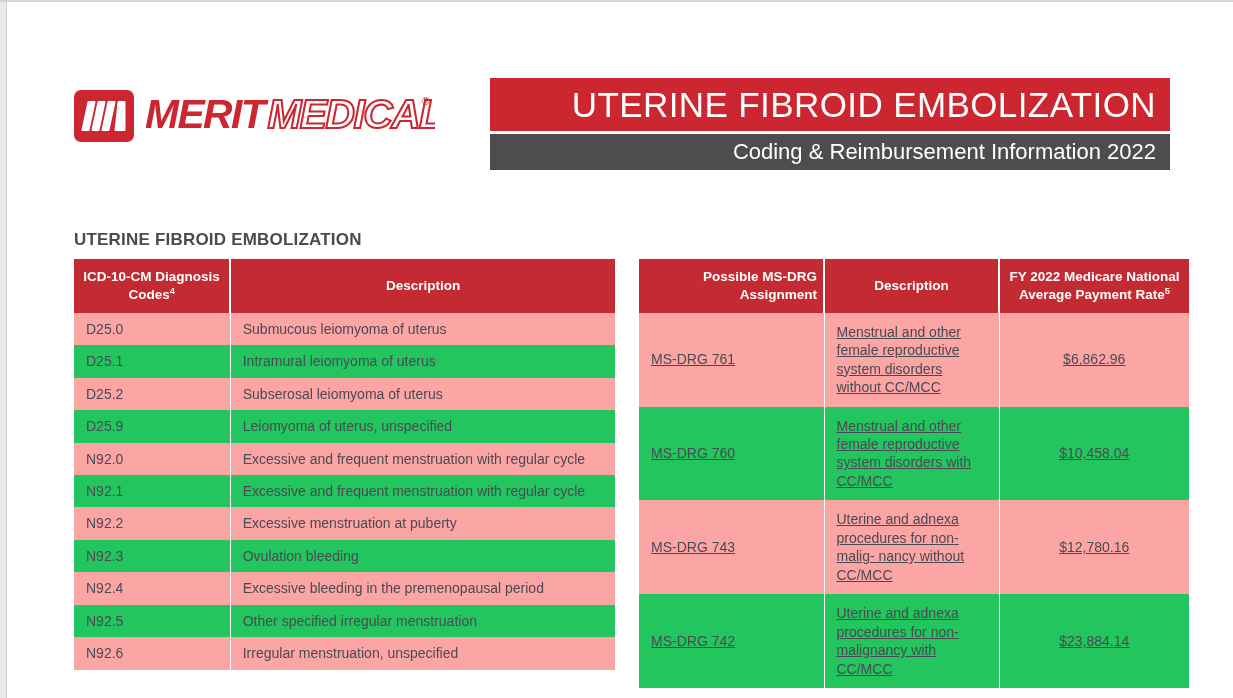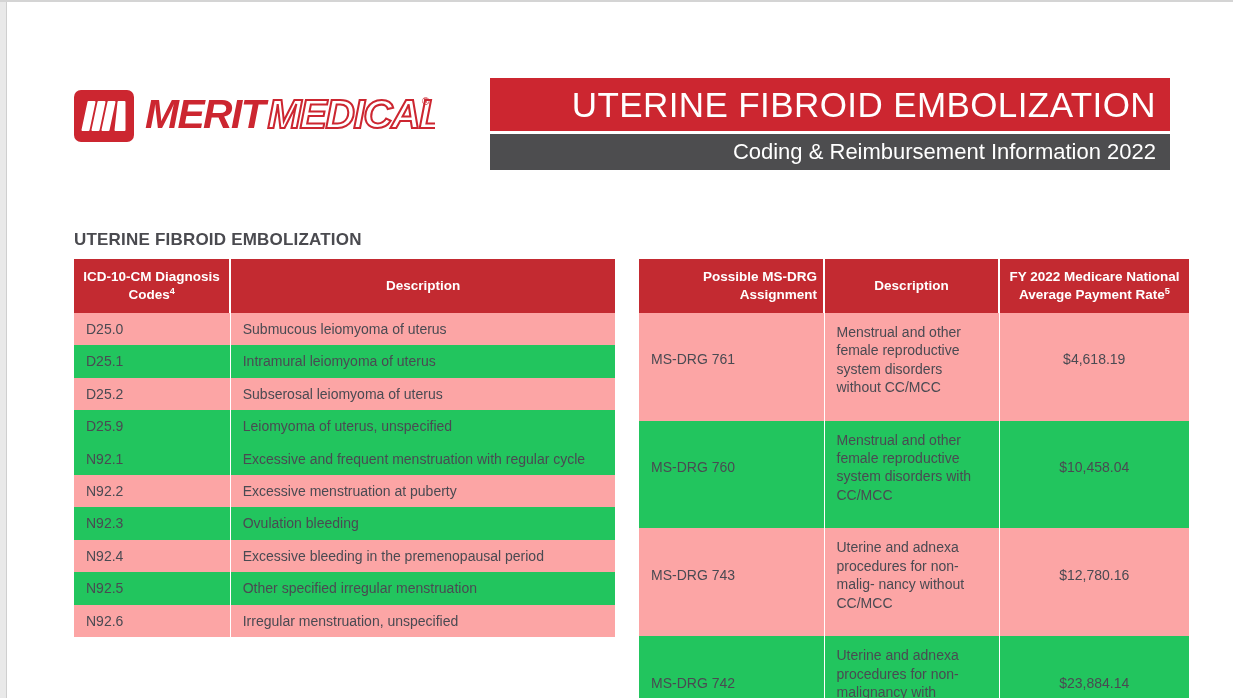--- a/index.html
+++ b/index.html
@@ -158,21 +158,21 @@
   .tbl.left  th.code  { width: 147px; }
   .tbl.left  th.desc  { width: 362px; }
 
   .tbl.right th.drg   { width: 185px; text-align: right; }
   .tbl.right th.desc  { width: 175px; }
   .tbl.right th.rate  { width: 190px; margin-top: 48px; }
   .tbl.right td.drg   { width: 169px; }
   .tbl.right td.desc  { width: 175px; }
   .tbl.right td.rate  { width: 190px; text-align: center; }
 
-  .tbl.right tbody td { padding-top: 10px; padding-bottom: 24px; }
+  .tbl.right tbody td { padding-top: 10px; padding-bottom: 10px; text-decoration: underline; }
 
   sup { font-size: 0.68em; vertical-align: super; line-height: 0; }
 </style>
 </head>
 <body>
 
 <div class="edge-left"></div>
 <div class="edge-top"></div>
 
 <div class="page">
@@ -230,20 +230,24 @@
           <td class="desc">Intramural leiomyoma of uterus</td>
         </tr>
       <tr class="odd">
           <td class="code">D25.2</td>
           <td class="desc">Subserosal leiomyoma of uterus</td>
         </tr>
       <tr class="even">
           <td class="code">D25.9</td>
           <td class="desc">Leiomyoma of uterus, unspecified</td>
         </tr>
+      <tr class="odd">
+          <td class="code">N92.0</td>
+          <td class="desc">Excessive and frequent menstruation with regular cycle</td>
+        </tr>
       <tr class="even">
           <td class="code">N92.1</td>
           <td class="desc">Excessive and frequent menstruation with regular cycle</td>
         </tr>
       <tr class="odd">
           <td class="code">N92.2</td>
           <td class="desc">Excessive menstruation at puberty</td>
         </tr>
       <tr class="even">
           <td class="code">N92.3</td>
@@ -269,21 +273,21 @@
       <tr>
         <th class="drg">Possible MS-DRG Assignment</th>
         <th class="desc">Description</th>
         <th class="rate"><span>FY 2022 Medicare National Average Payment Rate</span><sup>5</sup></th>
       </tr>
     </thead>
     <tbody>
       <tr class="odd">
           <td class="drg">MS-DRG 761</td>
           <td class="desc">Menstrual and other female reproductive system disorders without CC/MCC</td>
-          <td class="rate">$4,618.19</td>
+          <td class="rate">$6,862.96</td>
         </tr>
       <tr class="even">
           <td class="drg">MS-DRG 760</td>
           <td class="desc">Menstrual and other female reproductive system disorders with CC/MCC</td>
           <td class="rate">$10,458.04</td>
         </tr>
       <tr class="odd">
           <td class="drg">MS-DRG 743</td>
           <td class="desc">Uterine and adnexa procedures for non-malig- nancy without CC/MCC</td>
           <td class="rate">$12,780.16</td>

